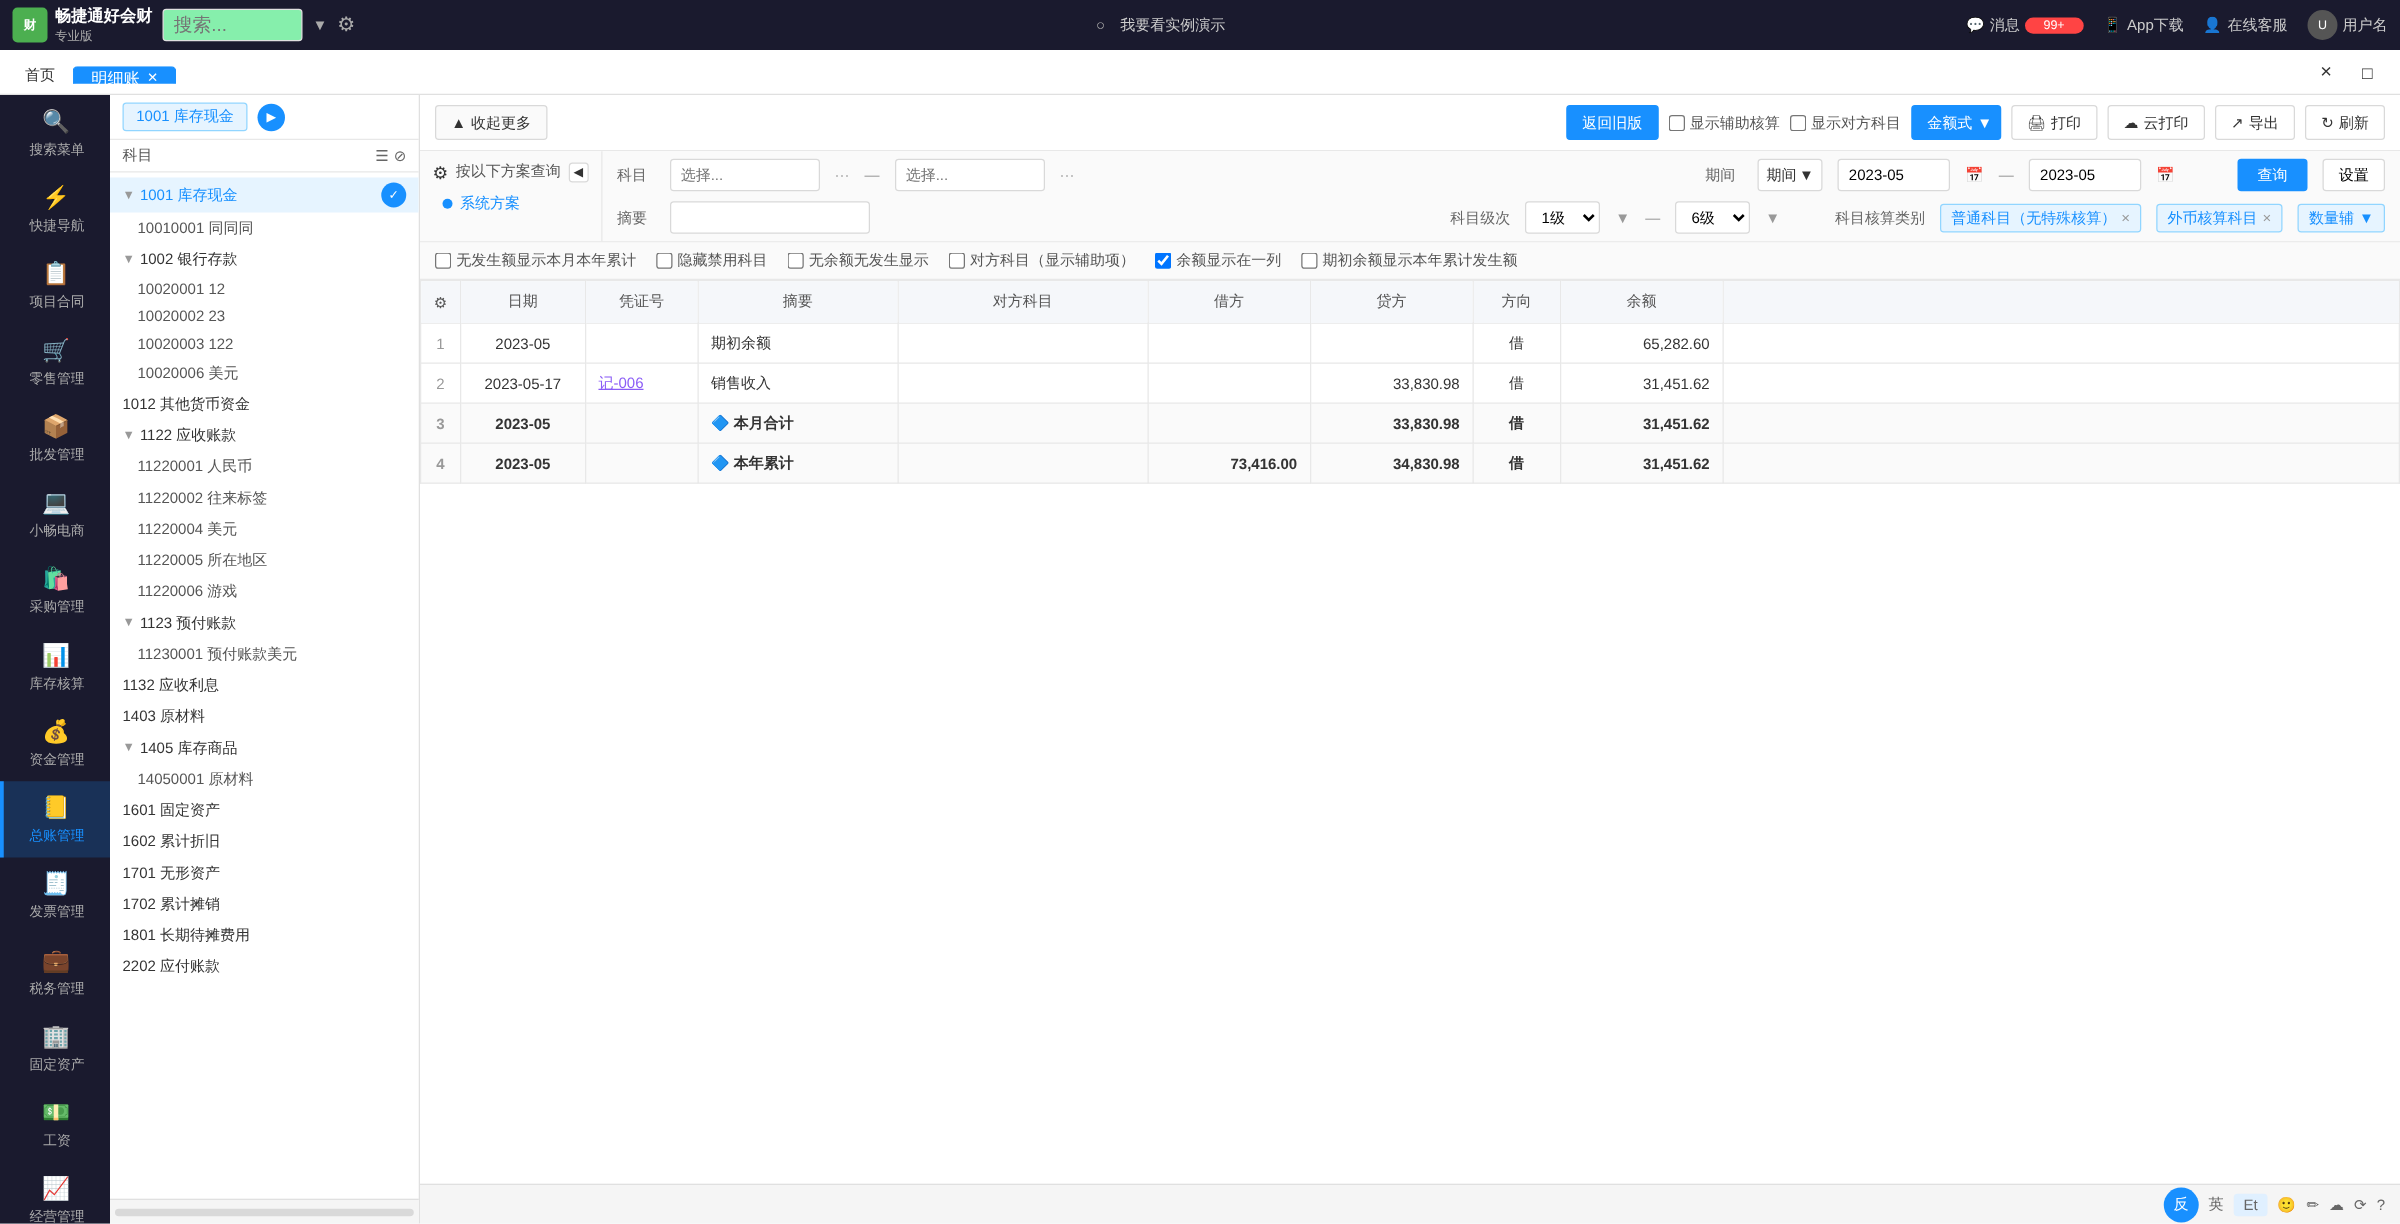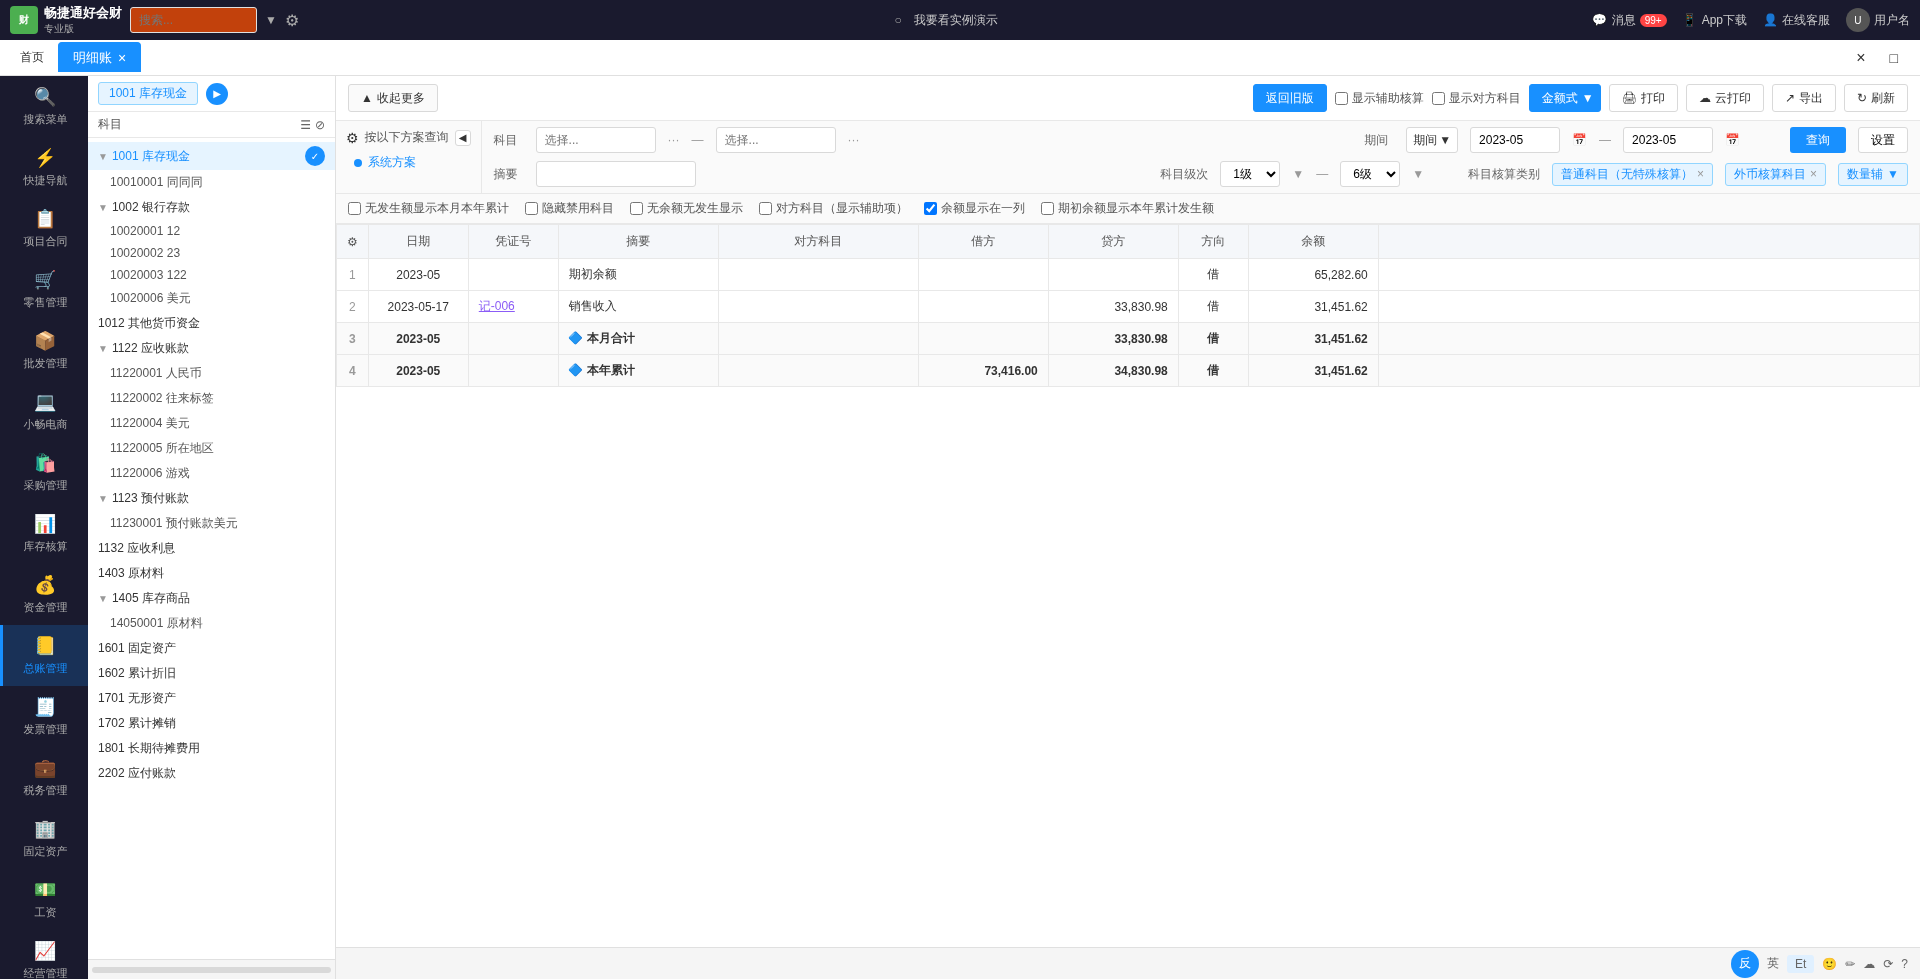--- a/index.html
+++ b/index.html
@@ -7,25 +7,25 @@
 
     
     .top-bar { height: 40px; background: #1a1a2e; display: flex; align-items: center; padding: 0 10px; justify-content: space-between; }
     .top-bar-left { display: flex; align-items: center; gap: 8px; }
     .app-logo { display: flex; align-items: center; gap: 6px; }
     .logo-icon { width: 28px; height: 28px; background: #4CAF50; border-radius: 4px; display: flex; align-items: center; justify-content: center; color: white; font-size: 10px; font-weight: bold; }
     .app-name { color: white; font-size: 13px; font-weight: bold; }
     .app-sub { color: #aaa; font-size: 10px; }
     .top-bar-center { display: flex; align-items: center; gap: 12px; color: #ccc; font-size: 12px; }
     .top-bar-right { display: flex; align-items: center; gap: 16px; color: #ccc; font-size: 12px; }
-    .badge { background: #ff4444; color: white; border-radius: 10px; padding: 1px 5px; font-size: 10px; }
+    .badge { background: #ff4444; color: white; border-radius: 10px; padding: 1px 15px; font-size: 10px; }
 
     
     .tab-bar { height: 36px; background: #fff; border-bottom: 1px solid #e0e0e0; display: flex; align-items: flex-end; padding: 3px 10px; }
-    .tab { height: 30px; padding: 0 14px; display: flex; align-items: center; gap: 6px; cursor: pointer; border: 1px solid transparent; border-bottom: none; font-size: 13px; color: #555; border-radius: 4px 4px 0 0; }
+    .tab { height: 14px; padding: 0 14px; display: flex; gap: 6px; cursor: pointer; border: 1px solid transparent; border-bottom: none; font-size: 13px; color: #555; border-radius: 4px 4px 0 0; }
     .tab.active { background: #1890ff; color: white; border-color: #1890ff; }
     .tab-close { font-size: 14px; line-height: 1; }
 
     
     .main-layout { display: flex; height: calc(979px - 76px); }
 
     
     .sidebar { width: 88px; background: #1a1a2e; display: flex; flex-direction: column; flex-shrink: 0; }
     .sidebar-item { display: flex; flex-direction: column; align-items: center; padding: 10px 4px; cursor: pointer; color: #aaa; font-size: 11px; gap: 4px; border-left: 3px solid transparent; }
     .sidebar-item.active { background: rgba(24,144,255,0.2); color: #1890ff; border-left: 3px solid #1890ff; }
@@ -86,21 +86,21 @@
     
     .status-bar { height: 32px; background: #f5f5f5; border-top: 1px solid #e0e0e0; display: flex; align-items: center; padding: 0 12px; gap: 16px; font-size: 12px; color: #666; }
 
     
     ::-webkit-scrollbar { width: 6px; height: 6px; }
     ::-webkit-scrollbar-track { background: #f1f1f1; }
     ::-webkit-scrollbar-thumb { background: #ccc; border-radius: 3px; }
     .system-scheme { display: flex; align-items: center; gap: 6px; color: #1890ff; font-size: 12px; cursor: pointer; margin-left: 8px; }
     .scheme-dot { width: 8px; height: 8px; border-radius: 50%; background: #1890ff; }
 
-    .top-search { width: 127px; height: 26px; border: 1px solid #e0e0e0; border-radius: 3px; padding: 0 8px; font-size: 12px; background: #c2410c; }
+    .top-search { width: 112px; height: 26px; border: 1px solid #e0e0e0; border-radius: 3px; padding: 0 8px; font-size: 15px; background: #86efac; }
 
     .header-nav { display: flex; align-items: center; gap: 4px; }
     .nav-btn { height: 24px; padding: 0 10px; border: none; background: none; cursor: pointer; font-size: 12px; color: #333; border-radius: 3px; }
 
     .selected-account-bar { padding: 6px 10px; display: flex; align-items: center; gap: 8px; border-bottom: 1px solid #e8e8e8; }
     .account-tag { background: #e6f4ff; color: #1890ff; border: 1px solid #91d5ff; border-radius: 3px; padding: 2px 10px; font-size: 12px; display: flex; align-items: center; gap: 6px; }
     .nav-arrow { width: 22px; height: 22px; background: #1890ff; border-radius: 50%; color: white; display: flex; align-items: center; justify-content: center; cursor: pointer; font-size: 10px; }
   </style>
 </head>
 <body>

